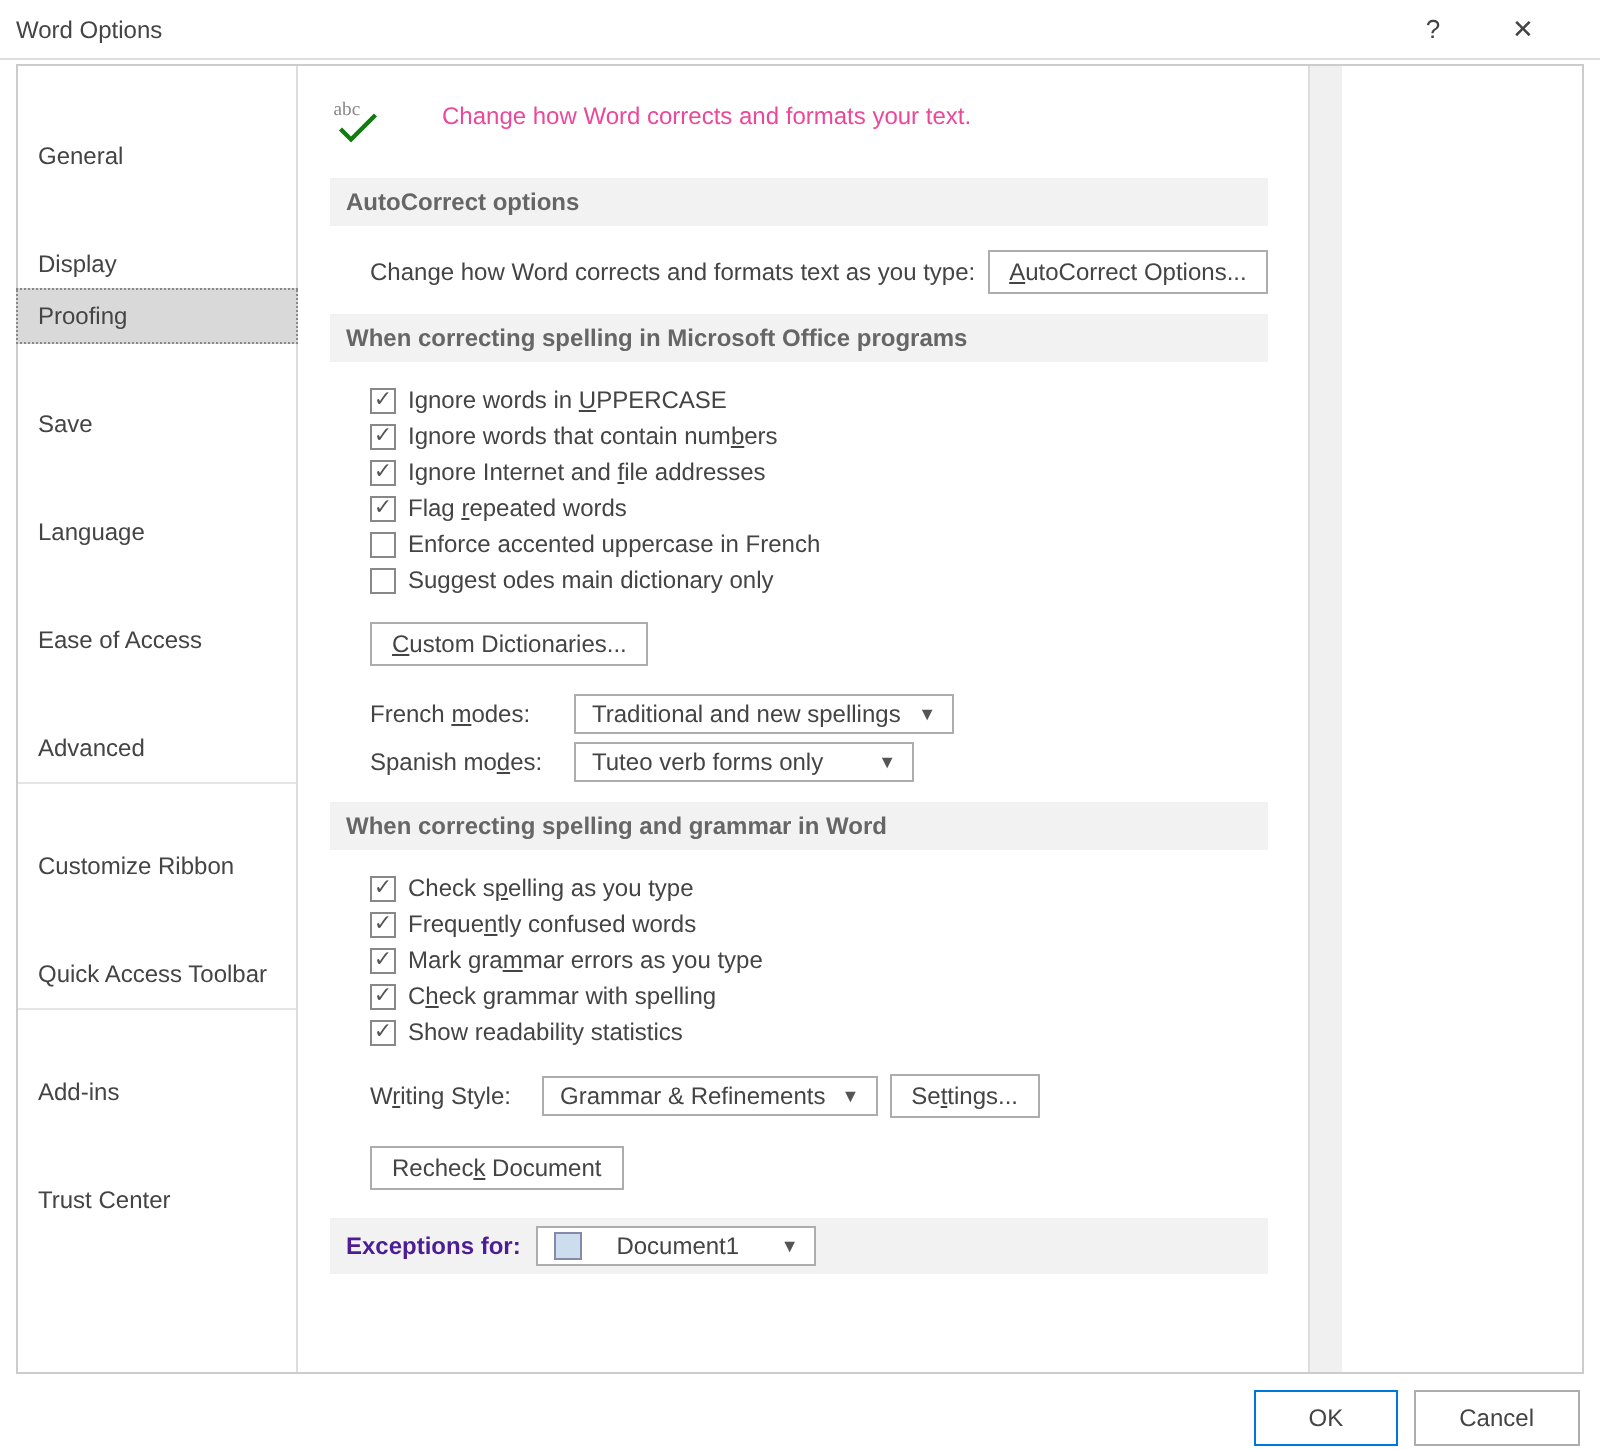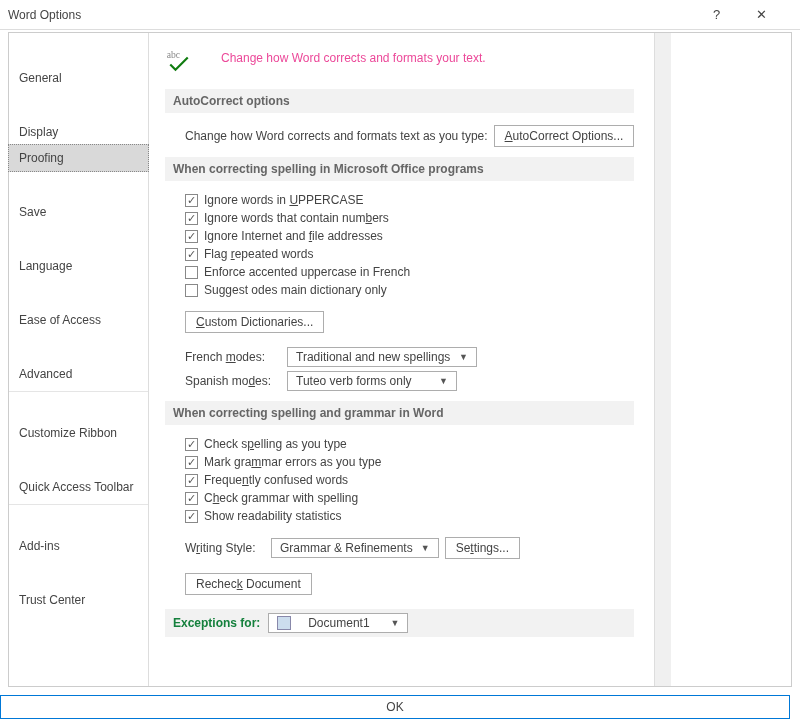--- a/index.html
+++ b/index.html
@@ -132,24 +132,24 @@
       align-items: center;
       justify-content: space-between;
       min-width: 150px;
       cursor: pointer;
     }
     .select .caret { font-size: 9px; color: #555; margin-left: 8px; }
     .label { color: #444; }
     .spacer { height: 6px; }
     .footer {
       display: flex;
+      justify-content: flex-end;
       gap: 8px;
       padding: 8px 10px 0 0;
       height: 36px;
-      flex-direction: column;
     }
     .underline-accesskey { text-decoration: underline; }
     .scrollbar-fake {
       width: 17px;
       background: #f0f0f0;
       border-left: 1px solid #ddd;
     }
     .content-wrap { display: flex; height: 100%; }
     .doc-icon {
       width: 14px; height: 14px; display:inline-block; margin-right:4px;
@@ -157,21 +157,21 @@
       border:1px solid #88a;
     }
     .exceptions-header {
       display: flex;
       align-items: center;
       gap: 8px;
       background: #f2f2f2;
       padding: 4px 8px;
       margin: 14px 0 10px 0;
     }
-    .exceptions-header .title { color: #15803d; font-weight: bold; }
+    .exceptions-header .title { color: #4c1d95; font-weight: bold; }
   </style>
 </head>
 <body>
 
 <div class="titlebar">
   <div class="titlebar-title">Word Options</div>
   <div class="titlebar-controls">
     <div class="titlebar-btn">?</div>
     <div class="titlebar-btn">✕</div>
   </div>
@@ -262,25 +262,25 @@
         </div>
 
         <div class="section-header">When correcting spelling and grammar in Word</div>
         <div class="section-body">
           <div class="row">
               <span class="checkbox checked"></span>
               <span class="label"><span>Check s</span><span class="underline-accesskey">p</span><span>elling as you type</span></span>
             </div>
           <div class="row">
               <span class="checkbox checked"></span>
+              <span class="label"><span>Freque</span><span class="underline-accesskey">n</span><span>tly confused words</span></span>
+            </div>
+          <div class="row">
+              <span class="checkbox checked"></span>
               <span class="label"><span>Mark gra</span><span class="underline-accesskey">m</span><span>mar errors as you type</span></span>
-            </div>
-          <div class="row">
-              <span class="checkbox checked"></span>
-              <span class="label"><span>Freque</span><span class="underline-accesskey">n</span><span>tly confused words</span></span>
             </div>
           <div class="row">
               <span class="checkbox checked"></span>
               <span class="label"><span>C</span><span class="underline-accesskey">h</span><span>eck grammar with spelling</span></span>
             </div>
           <div class="row">
               <span class="checkbox checked"></span>
               <span class="label">Show readability statistics</span>
             </div>
           <div class="spacer"></div>

